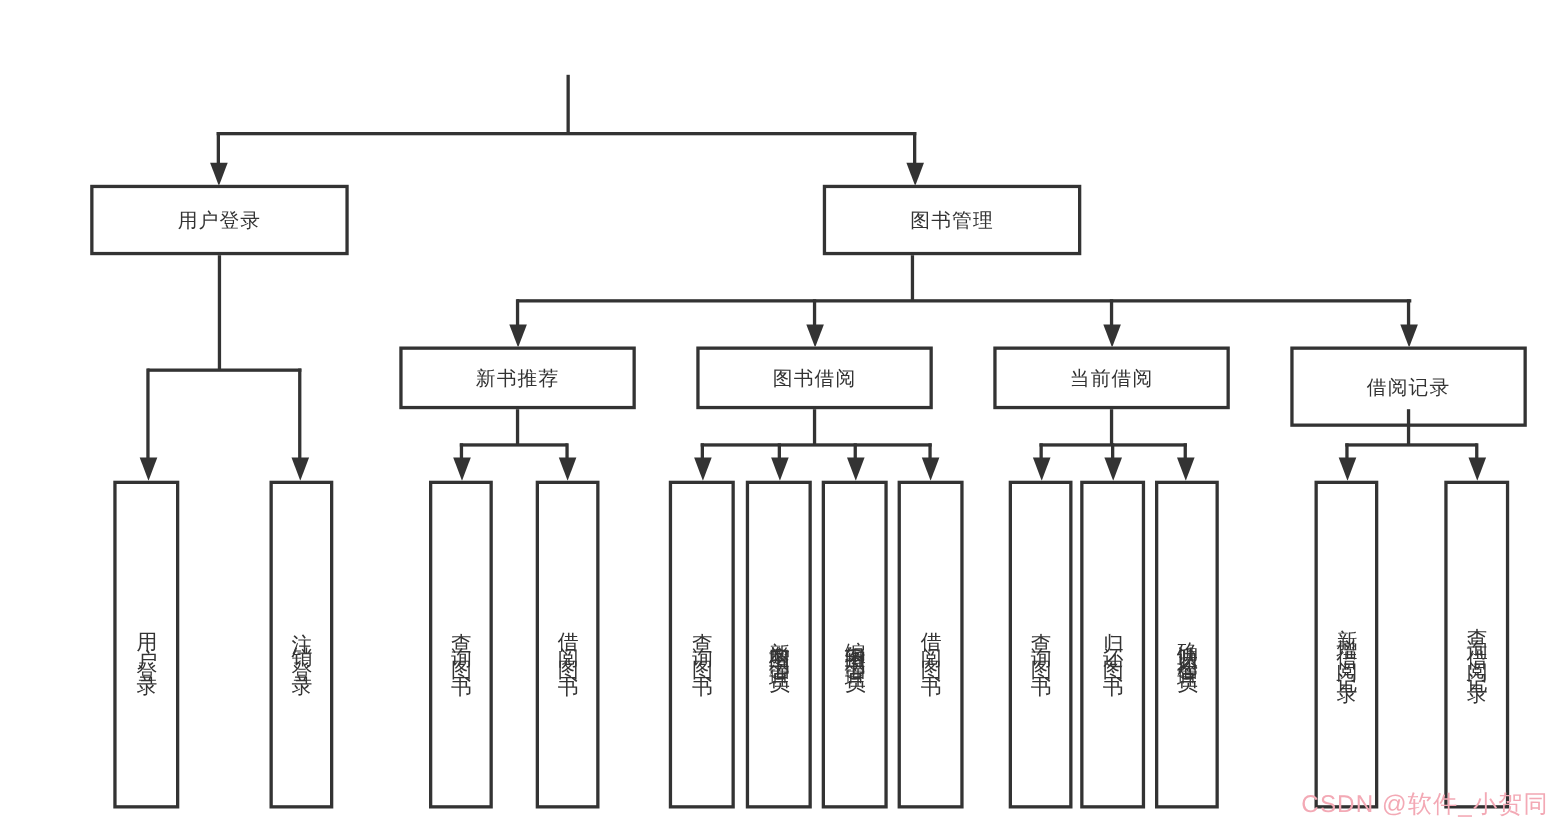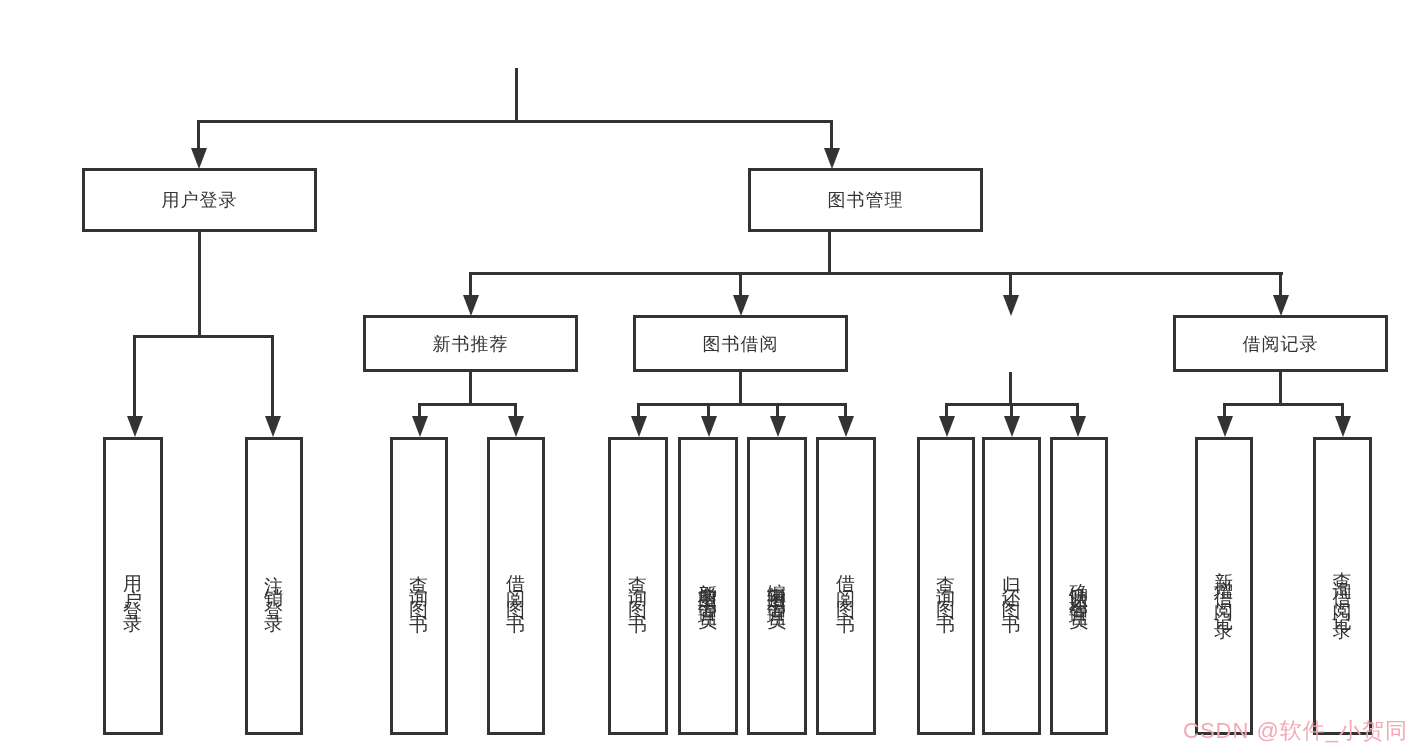--- a/index.html
+++ b/index.html
@@ -84,21 +84,24 @@
   <div class="arrow" style="left:1003px;top:295px;"></div>
   <div class="vline" style="left:1279px;top:272px;height:25px;"></div>
   <div class="arrow" style="left:1273px;top:295px;"></div>
 
   <div class="node" style="left:363px;top:315px;width:215px;height:57px;">
     <span>新书推荐</span>
   </div>
   <div class="node" style="left:633px;top:315px;width:215px;height:57px;">
     <span>图书借阅</span>
   </div>
-  <div class="node" style="left:1173px;top:315px;width:215px;height:57px;">
+  <div class="node" style="left:903px;top:315px;width:215px;height:57px;">
+    <span>当前借阅</span>
+  </div>
+  <div class="node" style="left:1173px;top:315px;width:215px;height:73px;">
     <span>借阅记录</span>
   </div>
 
   <div class="vline" style="left:469px;top:372px;height:33px;"></div>
   <div class="hline" style="left:418px;top:403px;width:98px;"></div>
   <div class="vline" style="left:418px;top:403px;height:16px;"></div>
   <div class="arrow" style="left:412px;top:416px;"></div>
   <div class="vline" style="left:514px;top:403px;height:16px;"></div>
   <div class="arrow" style="left:508px;top:416px;"></div>
 

